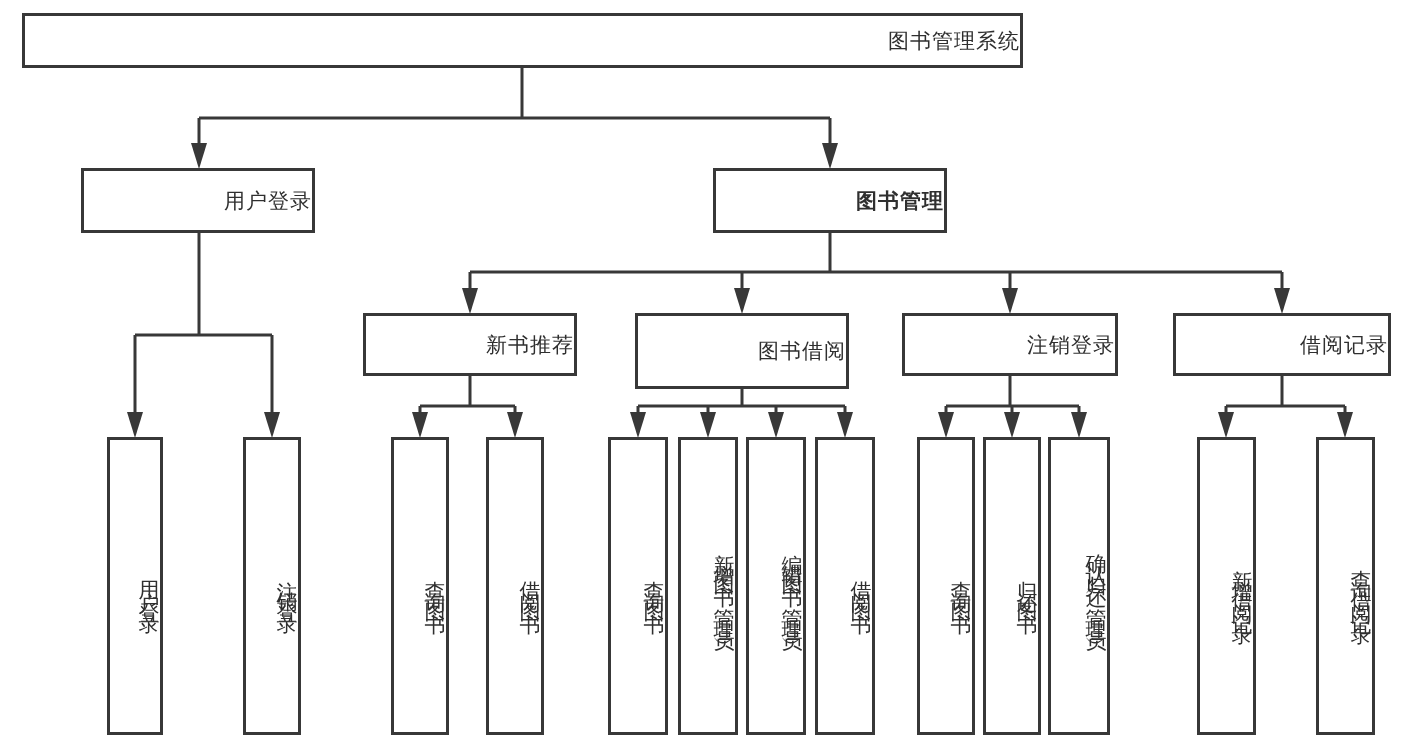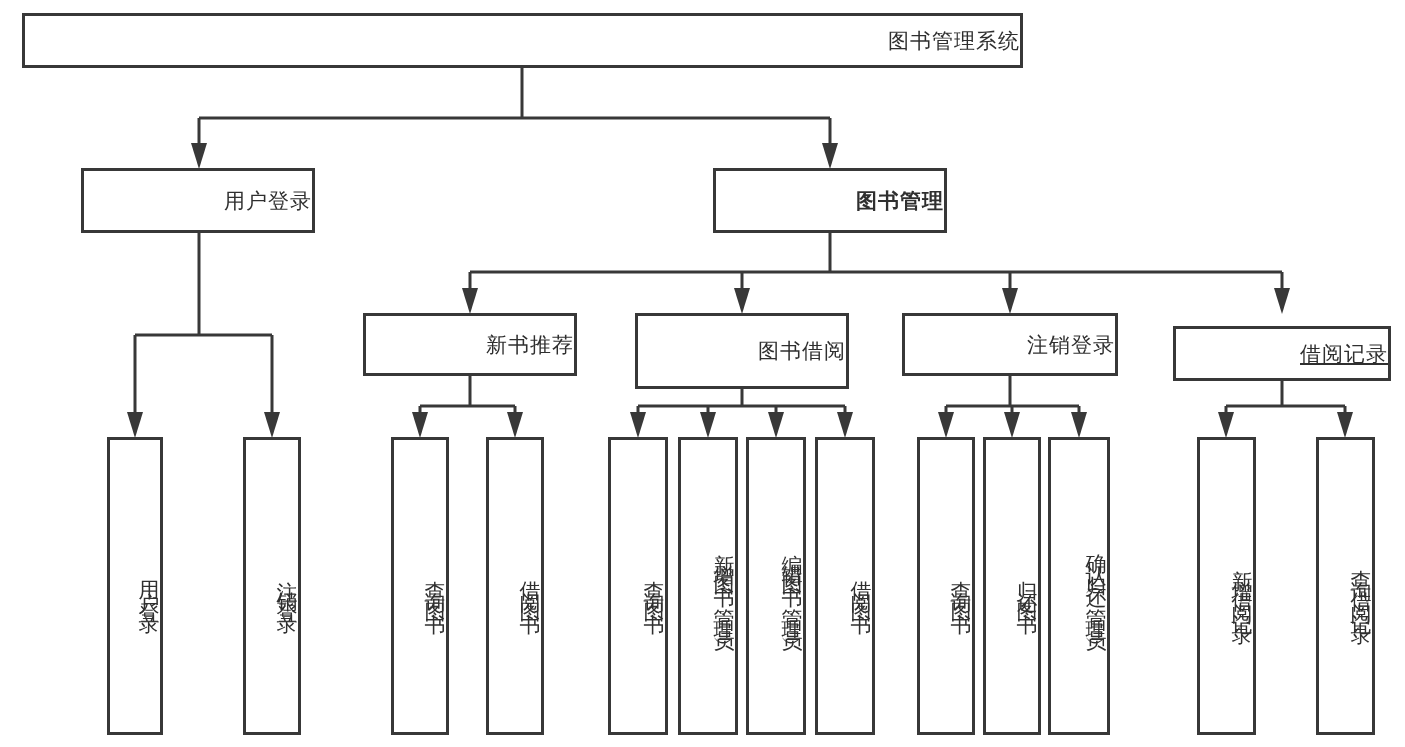--- a/index.html
+++ b/index.html
@@ -117,21 +117,21 @@
 
   <div class="node h" style="left:363px; top:313px; width:214px; height:63px;font-family:Liberation Mono, monospace;">
     <span>新书推荐</span>
   </div>
   <div class="node h" style="left:635px; top:313px; width:214px; height:76px;">
     <span>图书借阅</span>
   </div>
   <div class="node h" style="left:902px; top:313px; width:216px; height:63px;">
     <span>注销登录</span>
   </div>
-  <div class="node h" style="left:1173px; top:326px; width:218px; height:55px;text-decoration:underline;">
+  <div class="node h" style="left:1173px; top:313px; width:218px; height:63px;">
     <span>借阅记录</span>
   </div>
 
   <div class="node v" style="left:107px; top:437px; width:56px; height:298px;">
     <span>用户登录</span>
   </div>
   <div class="node v" style="left:243px; top:437px; width:58px; height:298px;">
     <span>注销登录</span>
   </div>
 

